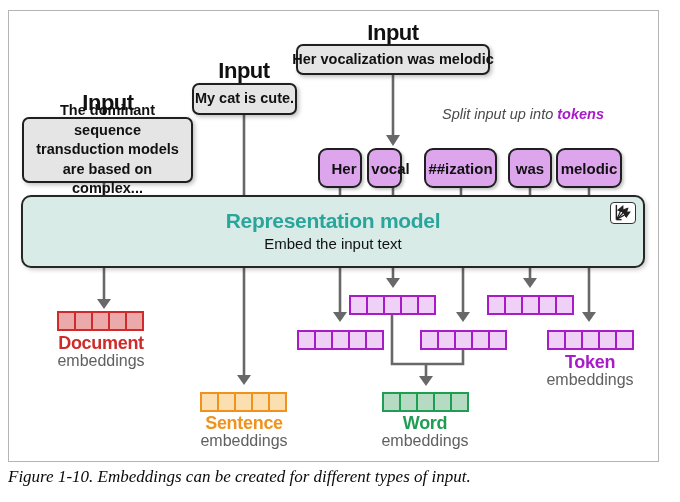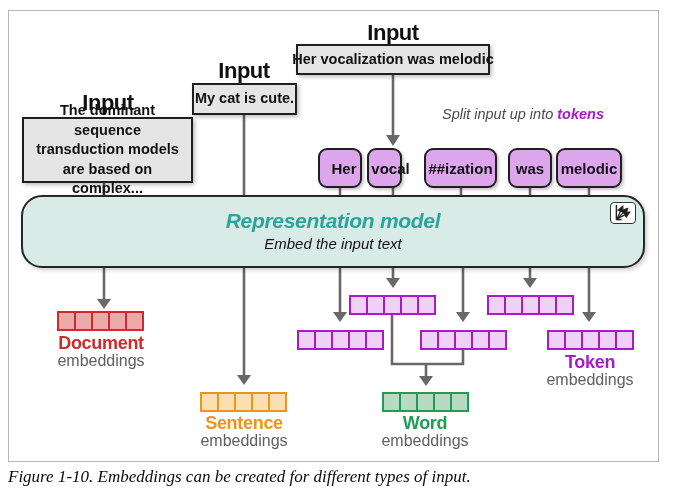--- a/index.html
+++ b/index.html
@@ -22,21 +22,21 @@
     position:absolute; width:120px; text-align:center;
     font-size:22px; font-weight:700; color:#111; letter-spacing:-0.5px;
   }
   .h1 { left:48px;  top:90px;  }
   .h2 { left:184px; top:58px;  }
   .h3 { left:333px; top:20px;  }
 
   
   .gray-box {
     position:absolute; box-sizing:border-box;
-    background:var(--box-gray,#e5e5e5); border:2px solid #1f1f1f; border-radius:0;
+    background:var(--box-gray,#e5e5e5); border:2px solid #1f1f1f; border-radius:7px;
     display:flex; align-items:center; justify-content:center; text-align:center;
     font-size:14.5px; font-weight:600; color:#111; line-height:1.35;
     box-shadow:2px 2px 4px rgba(0,0,0,0.25);
   }
   .box-1 { left:22px;  top:117px; width:171px; height:66px; padding:2px 5px; }
   .box-2 { left:192px; top:83px;  width:105px; height:32px; white-space:nowrap; }
   .box-3 { left:296px; top:44px;  width:194px; height:31px; white-space:nowrap; }
 
   
   .split-label {
@@ -55,22 +55,22 @@
   }
   .tk-0 { left:318px; width:44px;padding-left:8px; }
   .tk-1 { left:367px; width:35px;padding-left:12px; }
   .tk-2 { left:424px; width:73px; }
   .tk-3 { left:508px; width:44px; }
   .tk-4 { left:556px; width:66px; }
 
   
   .model-box {
     position:absolute; left:21px; top:195px; width:624px; height:73px; box-sizing:border-box;
-    background:var(--model-fill,#d8ebe6); border:2px solid #262626; border-radius:21px;
-    text-align:center; box-shadow:2px 2px 4px rgba(0,0,0,0.2);font-style:italic;
+    background:var(--model-fill,#d8ebe6); border:2px solid #262626; border-radius:10px;
+    text-align:center; box-shadow:2px 2px 4px rgba(0,0,0,0.2);
   }
   .model-title { margin-top:12px; font-size:21px; font-weight:700; color:var(--model-teal,#2aa59b); letter-spacing:-0.3px; }
   .model-subtitle { margin-top:2px; font-size:15px; font-weight:400; color:#111; }
   .model-icon {
     position:absolute; right:7px; top:5px; width:26px; height:22px; box-sizing:border-box;
     background:#ffffff; border:1.5px solid #333; border-radius:4px;
   }
 
   
   .row { position:absolute; display:flex; }

